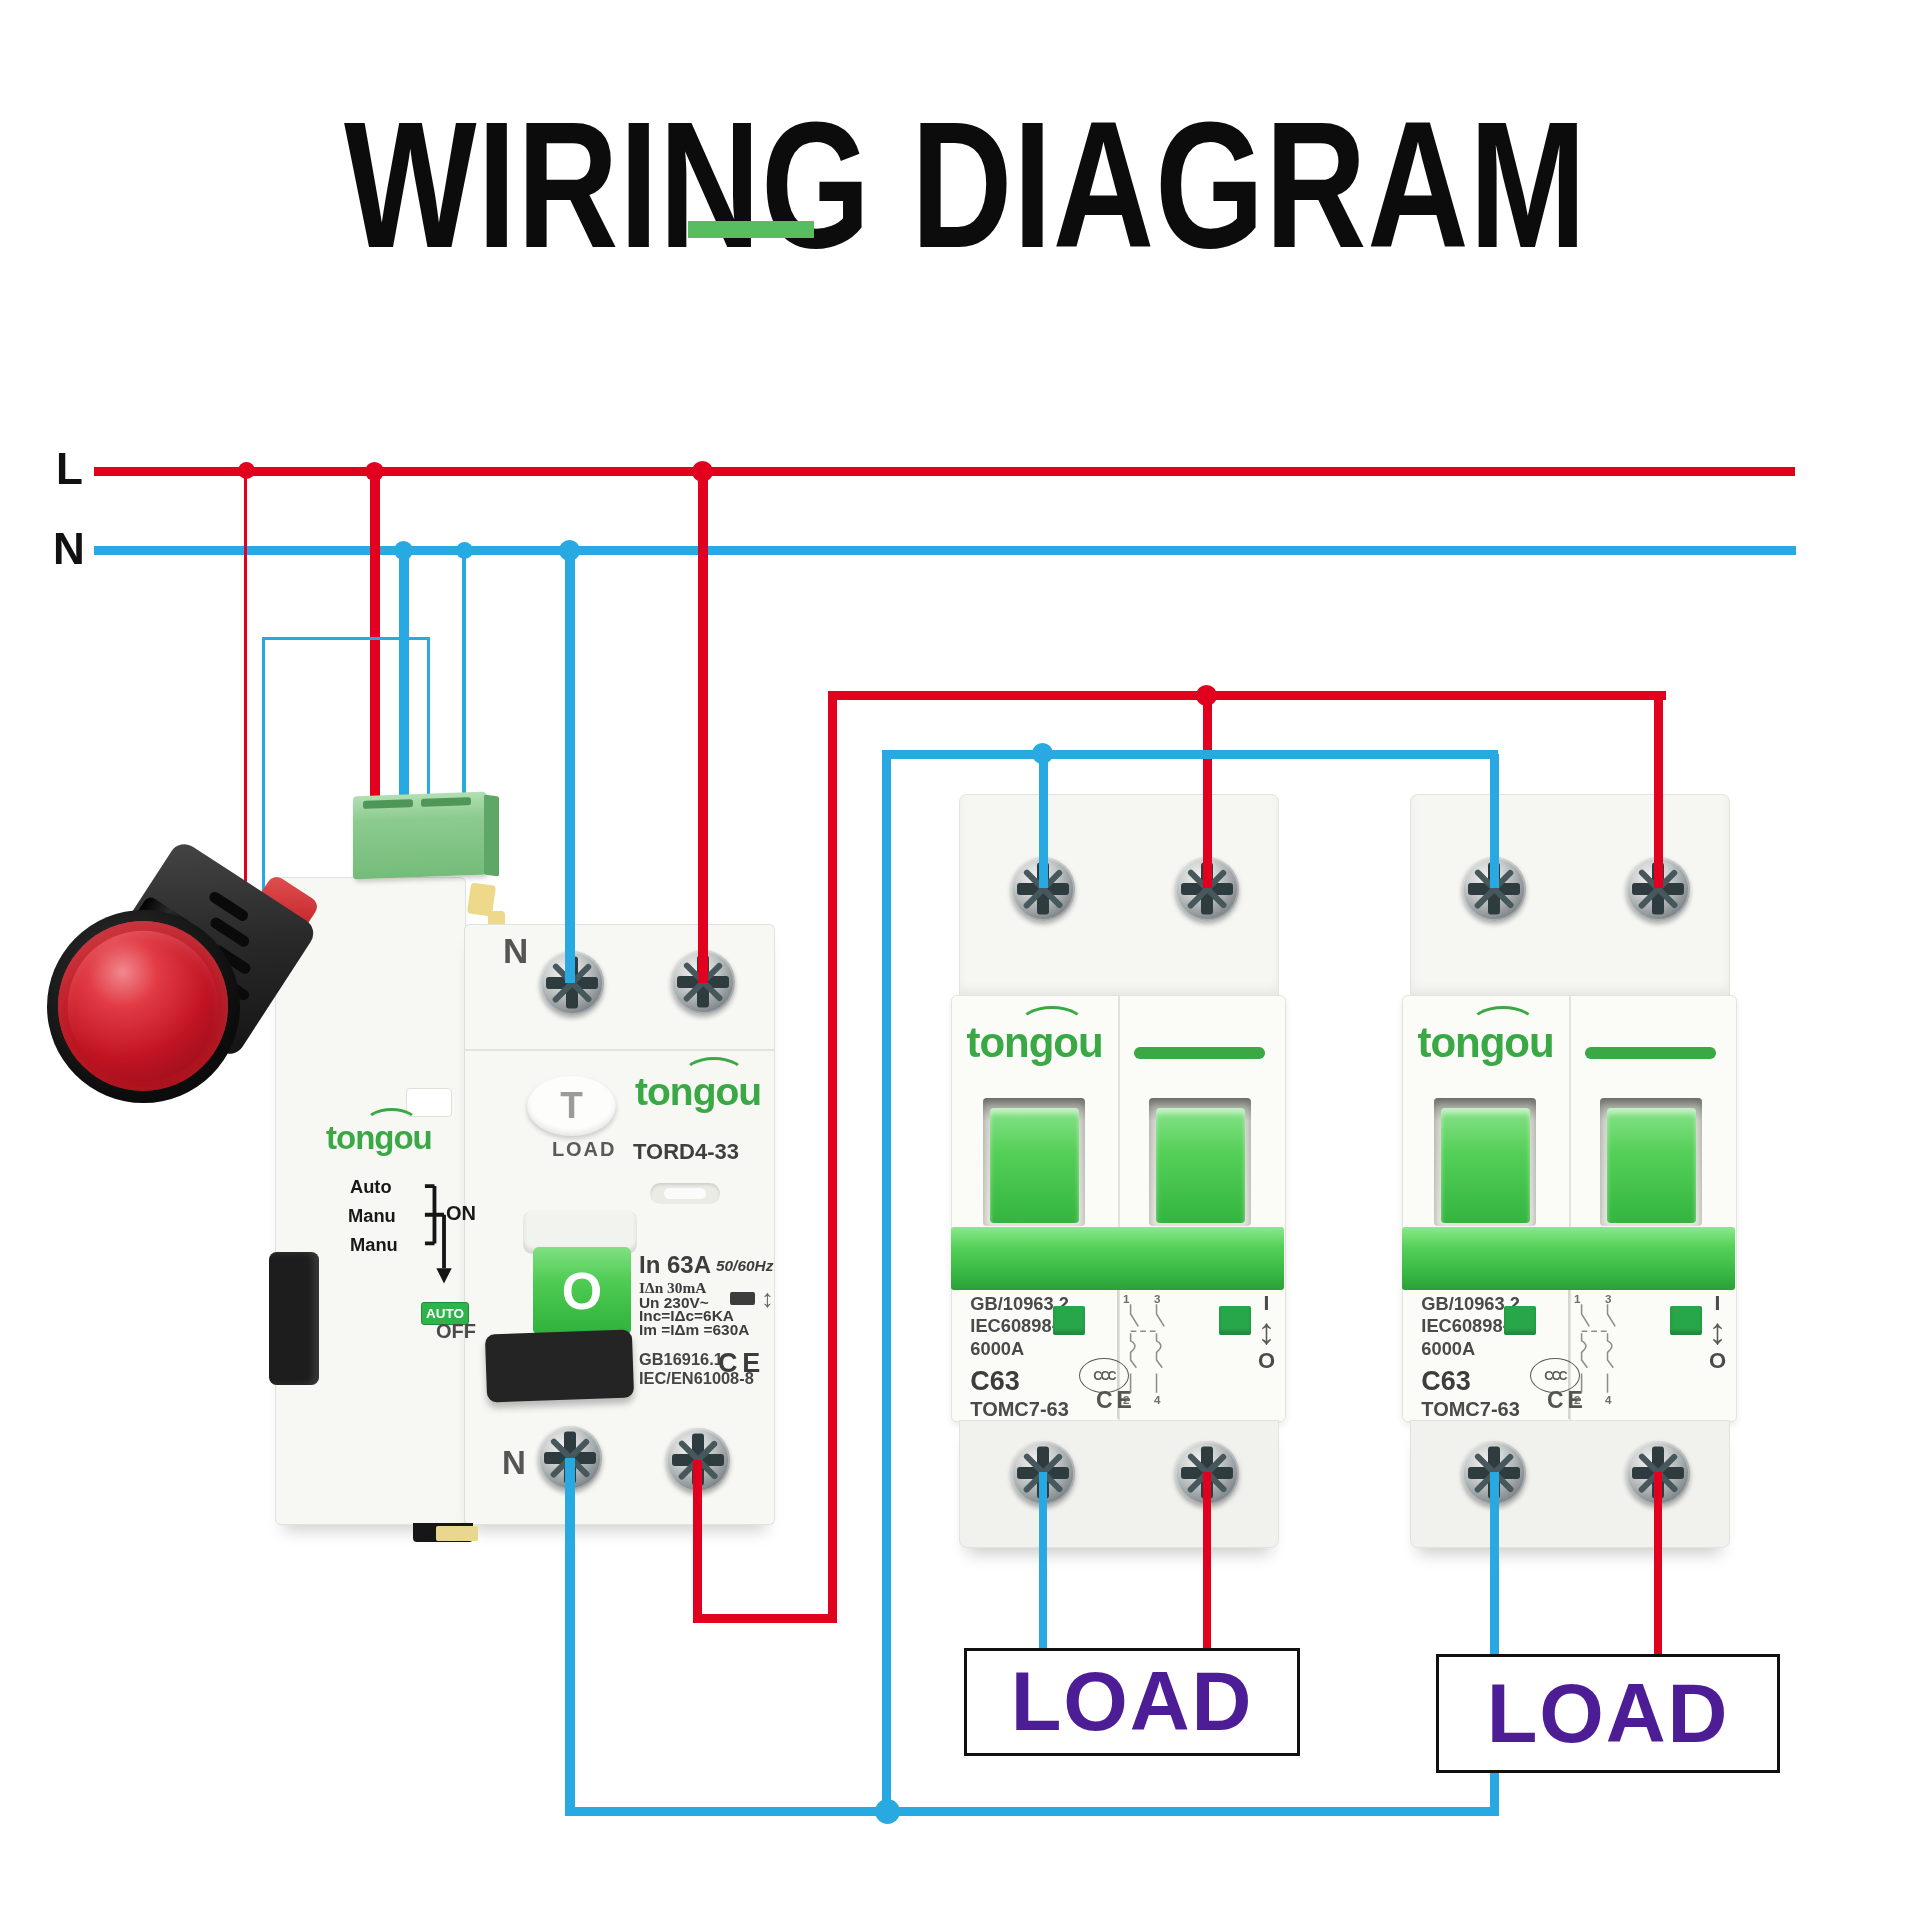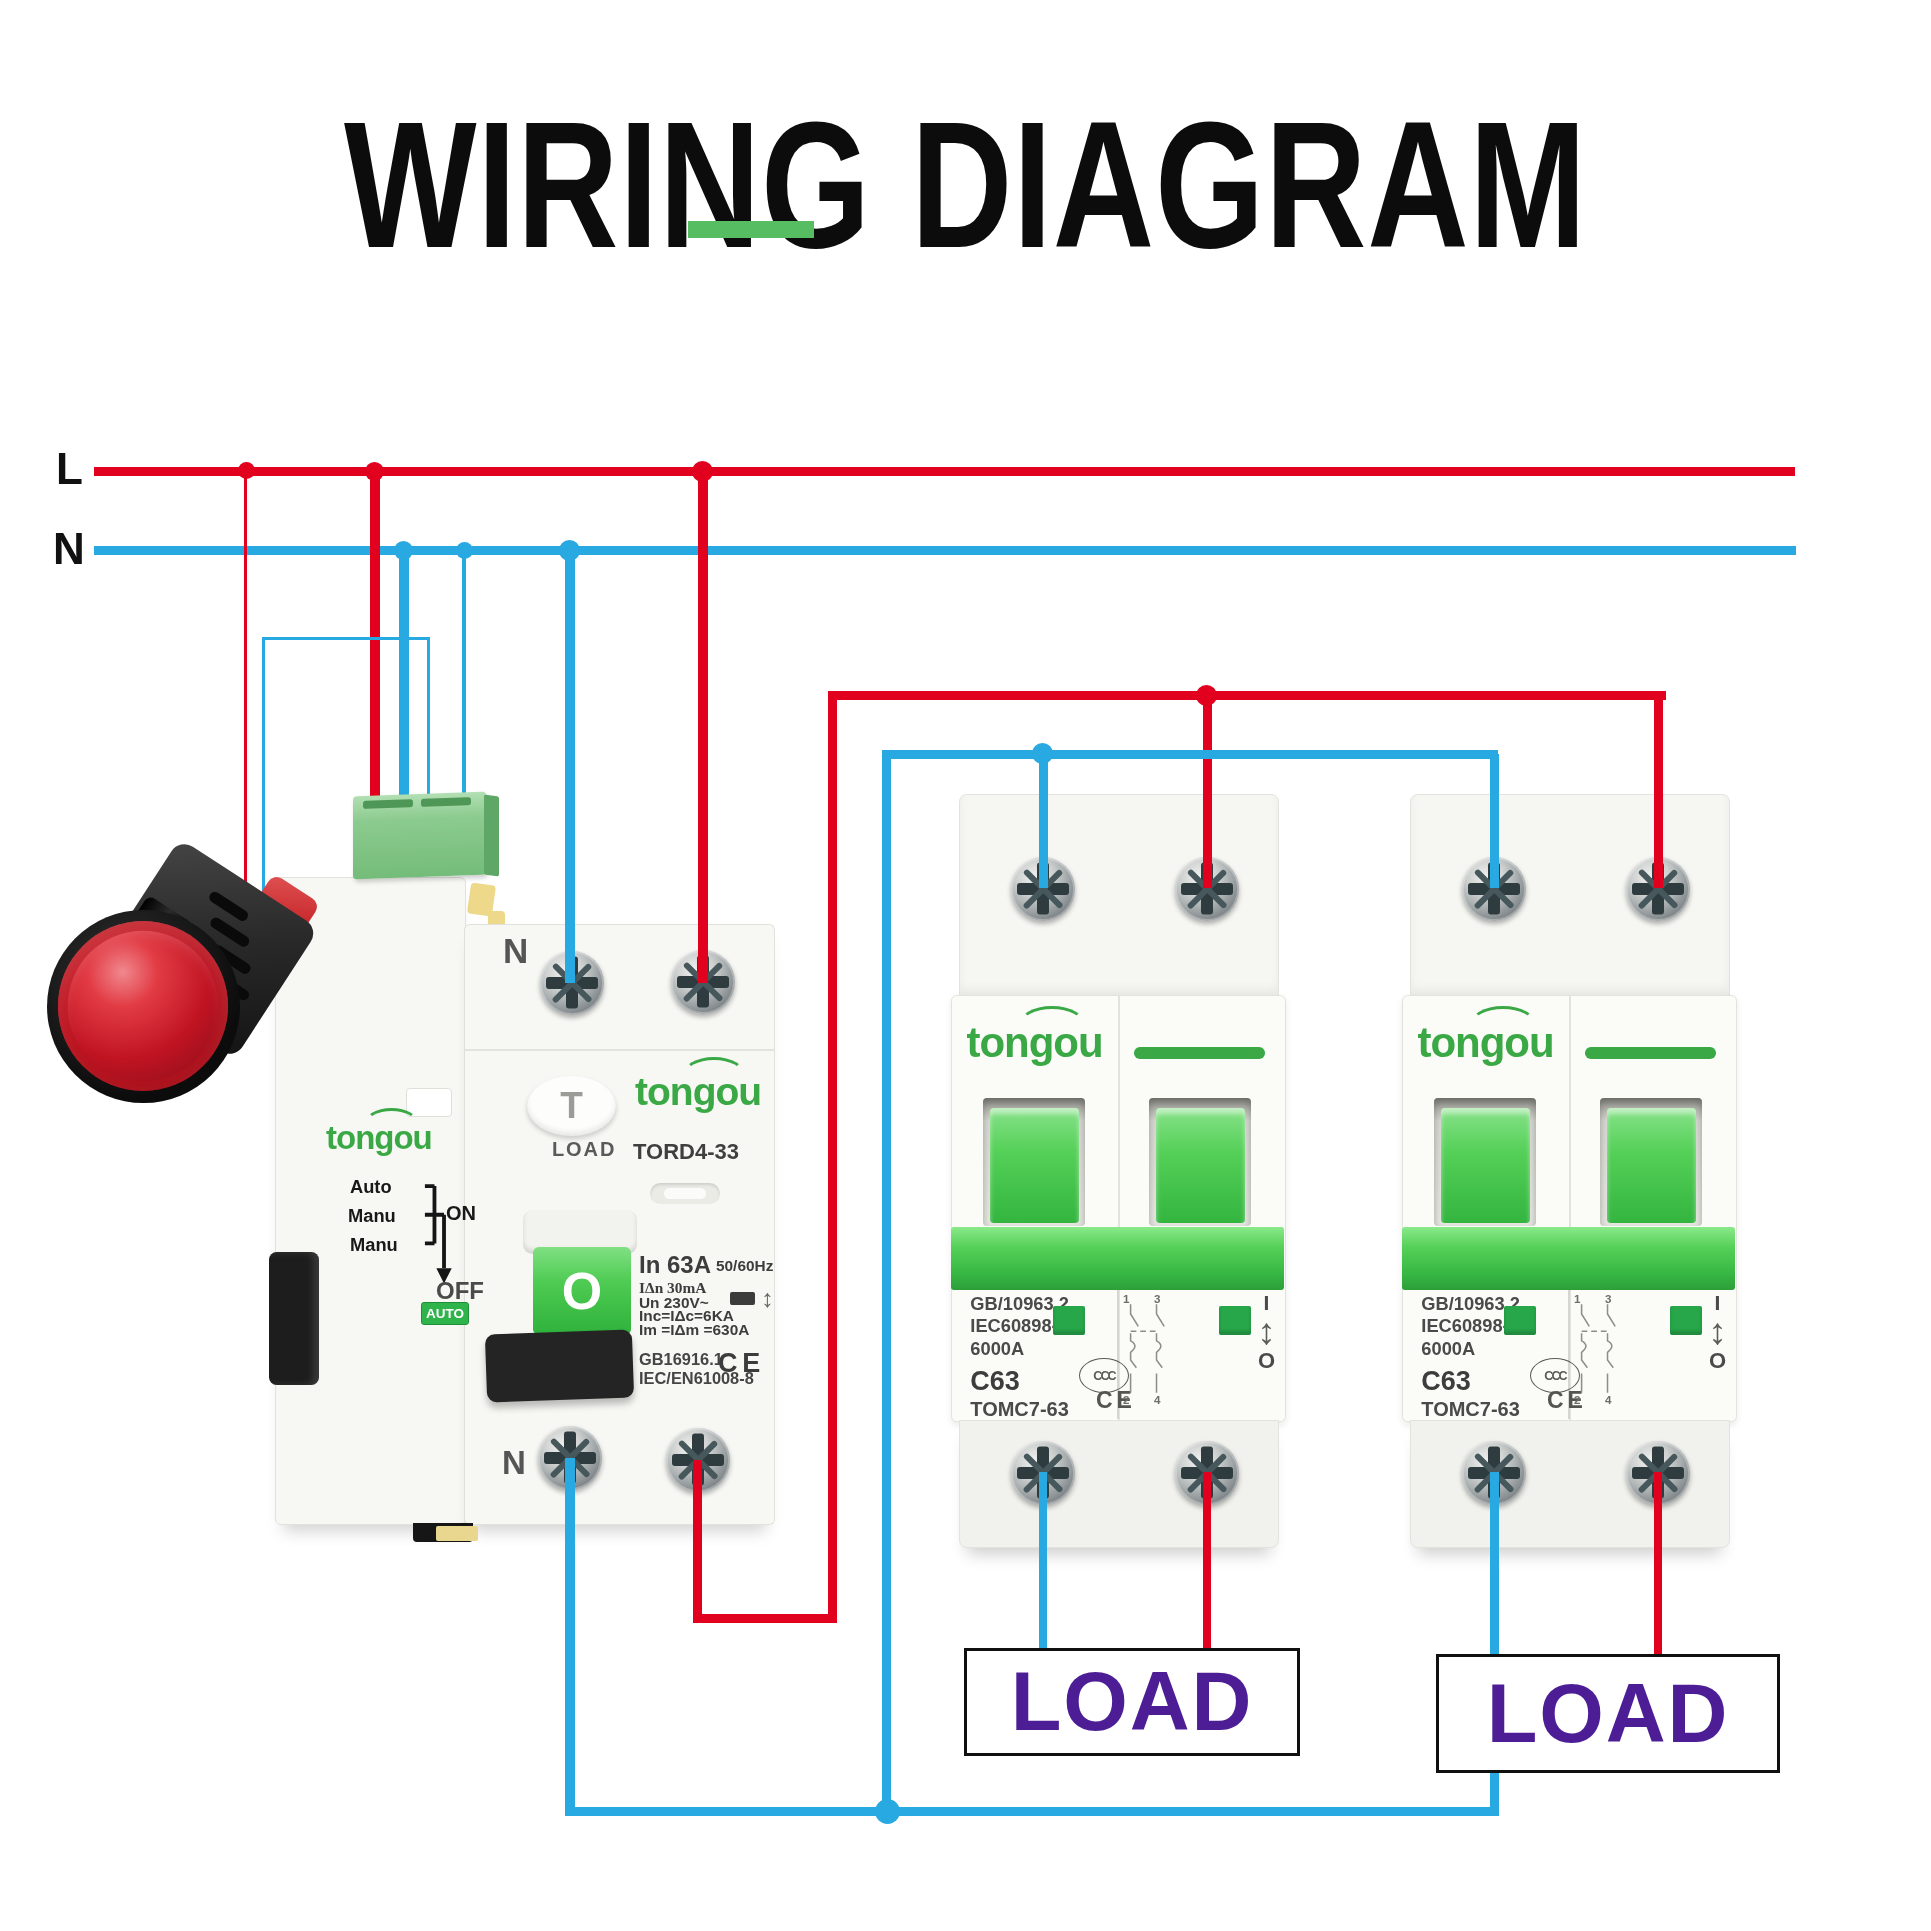--- a/index.html
+++ b/index.html
@@ -190,21 +190,21 @@
   <div class="mode-label" style="left:350px;top:1234px;">Manu</div>
   <svg class="abs" style="left:423px;top:1174px;z-index:5;" width="43" height="114" viewBox="0 0 45 118">
     <g stroke="#151515" stroke-width="4" fill="none">
       <path d="M2 12 h10 M2 42 h10 M2 72 h10 M12 12 v60 M12 42 h10 M22 42 v56"></path>
     </g>
     <path d="M14 98 h16 l-8 16 z" fill="#151515"></path>
   </svg>
   <div class="mode-label" style="left:446px;top:1202px;font-size:20px;">ON</div>
   <div class="rcd-toggle"></div>
   <div class="auto-badge">AUTO</div>
-  <div class="mode-label" style="left:436px;top:1277px;font-size:24px;color:#4a4a4a;">OFF</div>
+  <div class="mode-label" style="left:436px;top:1320px;font-size:20px;color:#4a4a4a;">OFF</div>
   <div class="din-clip"></div>
   <div class="din-comb"></div>
 
   <div class="module" style="left:464px;top:924px;width:309px;height:599px;border-left:1.9px solid #e0e0da;">
     <div class="seam-h" style="top:124px;"></div>
     <div class="abs" style="left:38px;top:5.8px;font-size:35px;font-weight:bold;color:#555;">N</div>
     <div class="logo" style="left:170px;top:147px;font-size:39px;">
       <span>tongou</span><span class="arc"></span>
     </div>
     <div class="abs" style="left:168px;top:214px;font-size:22px;font-weight:bold;color:#3f3f3f;">TORD4-33</div>
@@ -217,21 +217,21 @@
   <div class="pill">
       <i></i>
     </div>
   <div class="rocker-housing"></div>
   <div class="rcd-rocker">
       <span>O</span>
     </div>
   <div class="rcd-handle"></div>
 
   <div class="r-line" style="left:639px;top:1251px;font-size:24px;">In 63A</div>
-  <div class="r-line" style="left:716px;top:1257px;">50/60Hz</div>
+  <div class="r-line" style="left:716px;top:1257px;font-style:italic;">50/60Hz</div>
   <div class="r-line" style="left:639px;top:1279px;font-family:Liberation Serif, serif;">IΔn 30mA</div>
   <div class="r-line" style="left:639px;top:1294px;">Un  230V~</div>
   <div class="r-line" style="left:639px;top:1307px;">Inc=IΔc=6KA</div>
   <div class="r-line" style="left:639px;top:1321px;">Im =IΔm =630A</div>
   <div class="abs" style="left:730px;top:1292px;width:25px;height:12.6px;background:#3c3c3c;border-radius:1.9px;z-index:5;"></div>
   <div class="abs" style="left:761px;top:1284px;font-size:25px;color:#666;z-index:5;">↕</div>
   <div class="std-line" style="left:639px;top:1350px;">GB16916.1</div>
   <div class="std-line" style="left:639px;top:1369px;">IEC/EN61008-8</div>
   <div class="abs" style="left:718px;top:1348px;font-size:27px;font-weight:bold;color:#3c3c3c;letter-spacing:4.8px;z-index:5;">CE</div>
 

